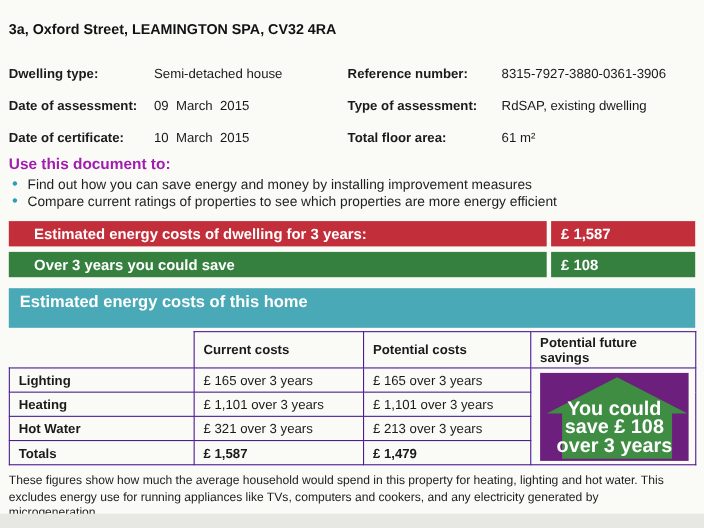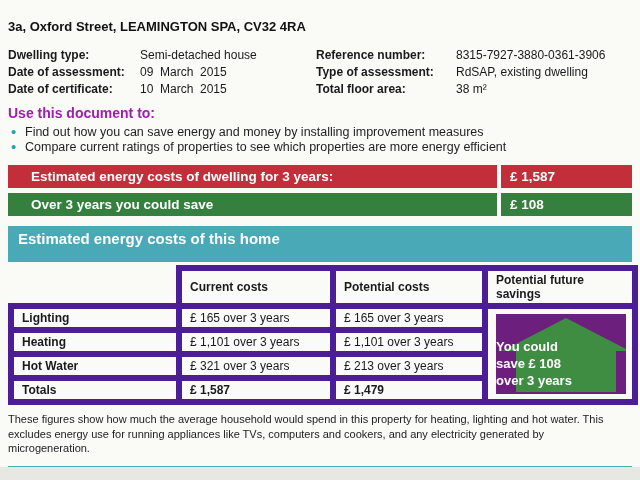--- a/index.html
+++ b/index.html
@@ -20,22 +20,22 @@
   }
   .logo-smudge {
     position:absolute; left:18px; top:8px; width:48px; height:28px;
     background:radial-gradient(ellipse at center, rgba(120,160,190,.25), rgba(120,160,190,0) 70%);
   }
   .content { padding:0 8px; }
   
   .address { margin-top:19px; font-size:13px; font-weight:bold; color:#121212; }
   
   .details {
-    margin-top:14px; display:grid; grid-template-columns:132px 176px 140px auto;
-    row-gap:3px; font-size:12px; align-items:baseline;
+    margin-top:26px; display:grid; grid-template-columns:132px 176px 140px auto;
+    row-gap:15px; font-size:12px; align-items:baseline;
   }
   .details .lbl { font-weight:bold; }
   
   .use-doc { margin-top:9px; }
   .use-heading { color:#a21caf; font-size:14px; font-weight:bold; }
   .use-list { list-style:none; margin-top:4px; }
   .use-list li {
     position:relative; padding-left:17px; font-size:12.5px; line-height:15px; color:#1f1f1f;
   }
   .use-list li::before {
@@ -55,31 +55,31 @@
     font-size:15px; font-weight:bold; padding:4px 0 0 10px;
   }
   
   table.costs { margin-top:3px; border-collapse:collapse; width:624px; table-layout:fixed; font-size:12px; }
   table.costs col.c1 { width:168px; }
   table.costs col.c2 { width:154px; }
   table.costs col.c3 { width:152px; }
   table.costs col.c4 { width:150px; }
   table.costs th, table.costs td { height:22px; padding:2px 6px 2px 8px; text-align:left; vertical-align:middle; }
   table.costs th { font-weight:bold; }
-  .bd { border:6px solid #4c1d95; }
+  .bd { border:1px solid #4c1d95; }
   th.corner { border:none; background:transparent; }
   td.rowlabel { font-weight:bold; }
   tr.totals td { font-weight:bold; }
   td.totals-label { text-align:right; padding-right:10px; }
   td.savings-cell { padding:3px; vertical-align:top; }
   .savings-box { position:relative; height:80px; background:#6c1f7c; overflow:hidden; }
   .savings-box svg { position:absolute; left:4px; top:3px; }
   .savings-text {
-    position:absolute; left:0; right:0; top:24px; text-align:left;
-    color:#fff; font-weight:bold; font-size:13px; line-height:17px;
+    position:absolute; left:0; right:0; top:24px; text-align:center;
+    color:#fff; font-weight:bold; font-size:18px; line-height:17px;
   }
   
   .footnote { margin-top:7px; font-size:11px; line-height:14.5px; color:#1c1c1c; width:616px; }
   
   .bottom-strip { position:absolute; left:0; right:0; bottom:0; height:13px; background:#e7e7e4; }
 </style>
 </head>
 <body>
 
 <div class="page">
@@ -96,21 +96,21 @@
       <span>8315-7927-3880-0361-3906</span>
 
       <span class="lbl">Date of assessment:</span>
       <span>09&nbsp; March&nbsp; 2015</span>
       <span class="lbl">Type of assessment:</span>
       <span>RdSAP, existing dwelling</span>
 
       <span class="lbl">Date of certificate:</span>
       <span>10&nbsp; March&nbsp; 2015</span>
       <span class="lbl">Total floor area:</span>
-      <span>38 m²</span>
+      <span>61 m²</span>
     </div>
 
     <div class="use-doc">
       <div class="use-heading">Use this document to:</div>
       <ul class="use-list">
         <li>Find out how you can save energy and money by installing improvement measures</li>
         <li>Compare current ratings of properties to see which properties are more energy efficient</li>
       </ul>
     </div>
 

